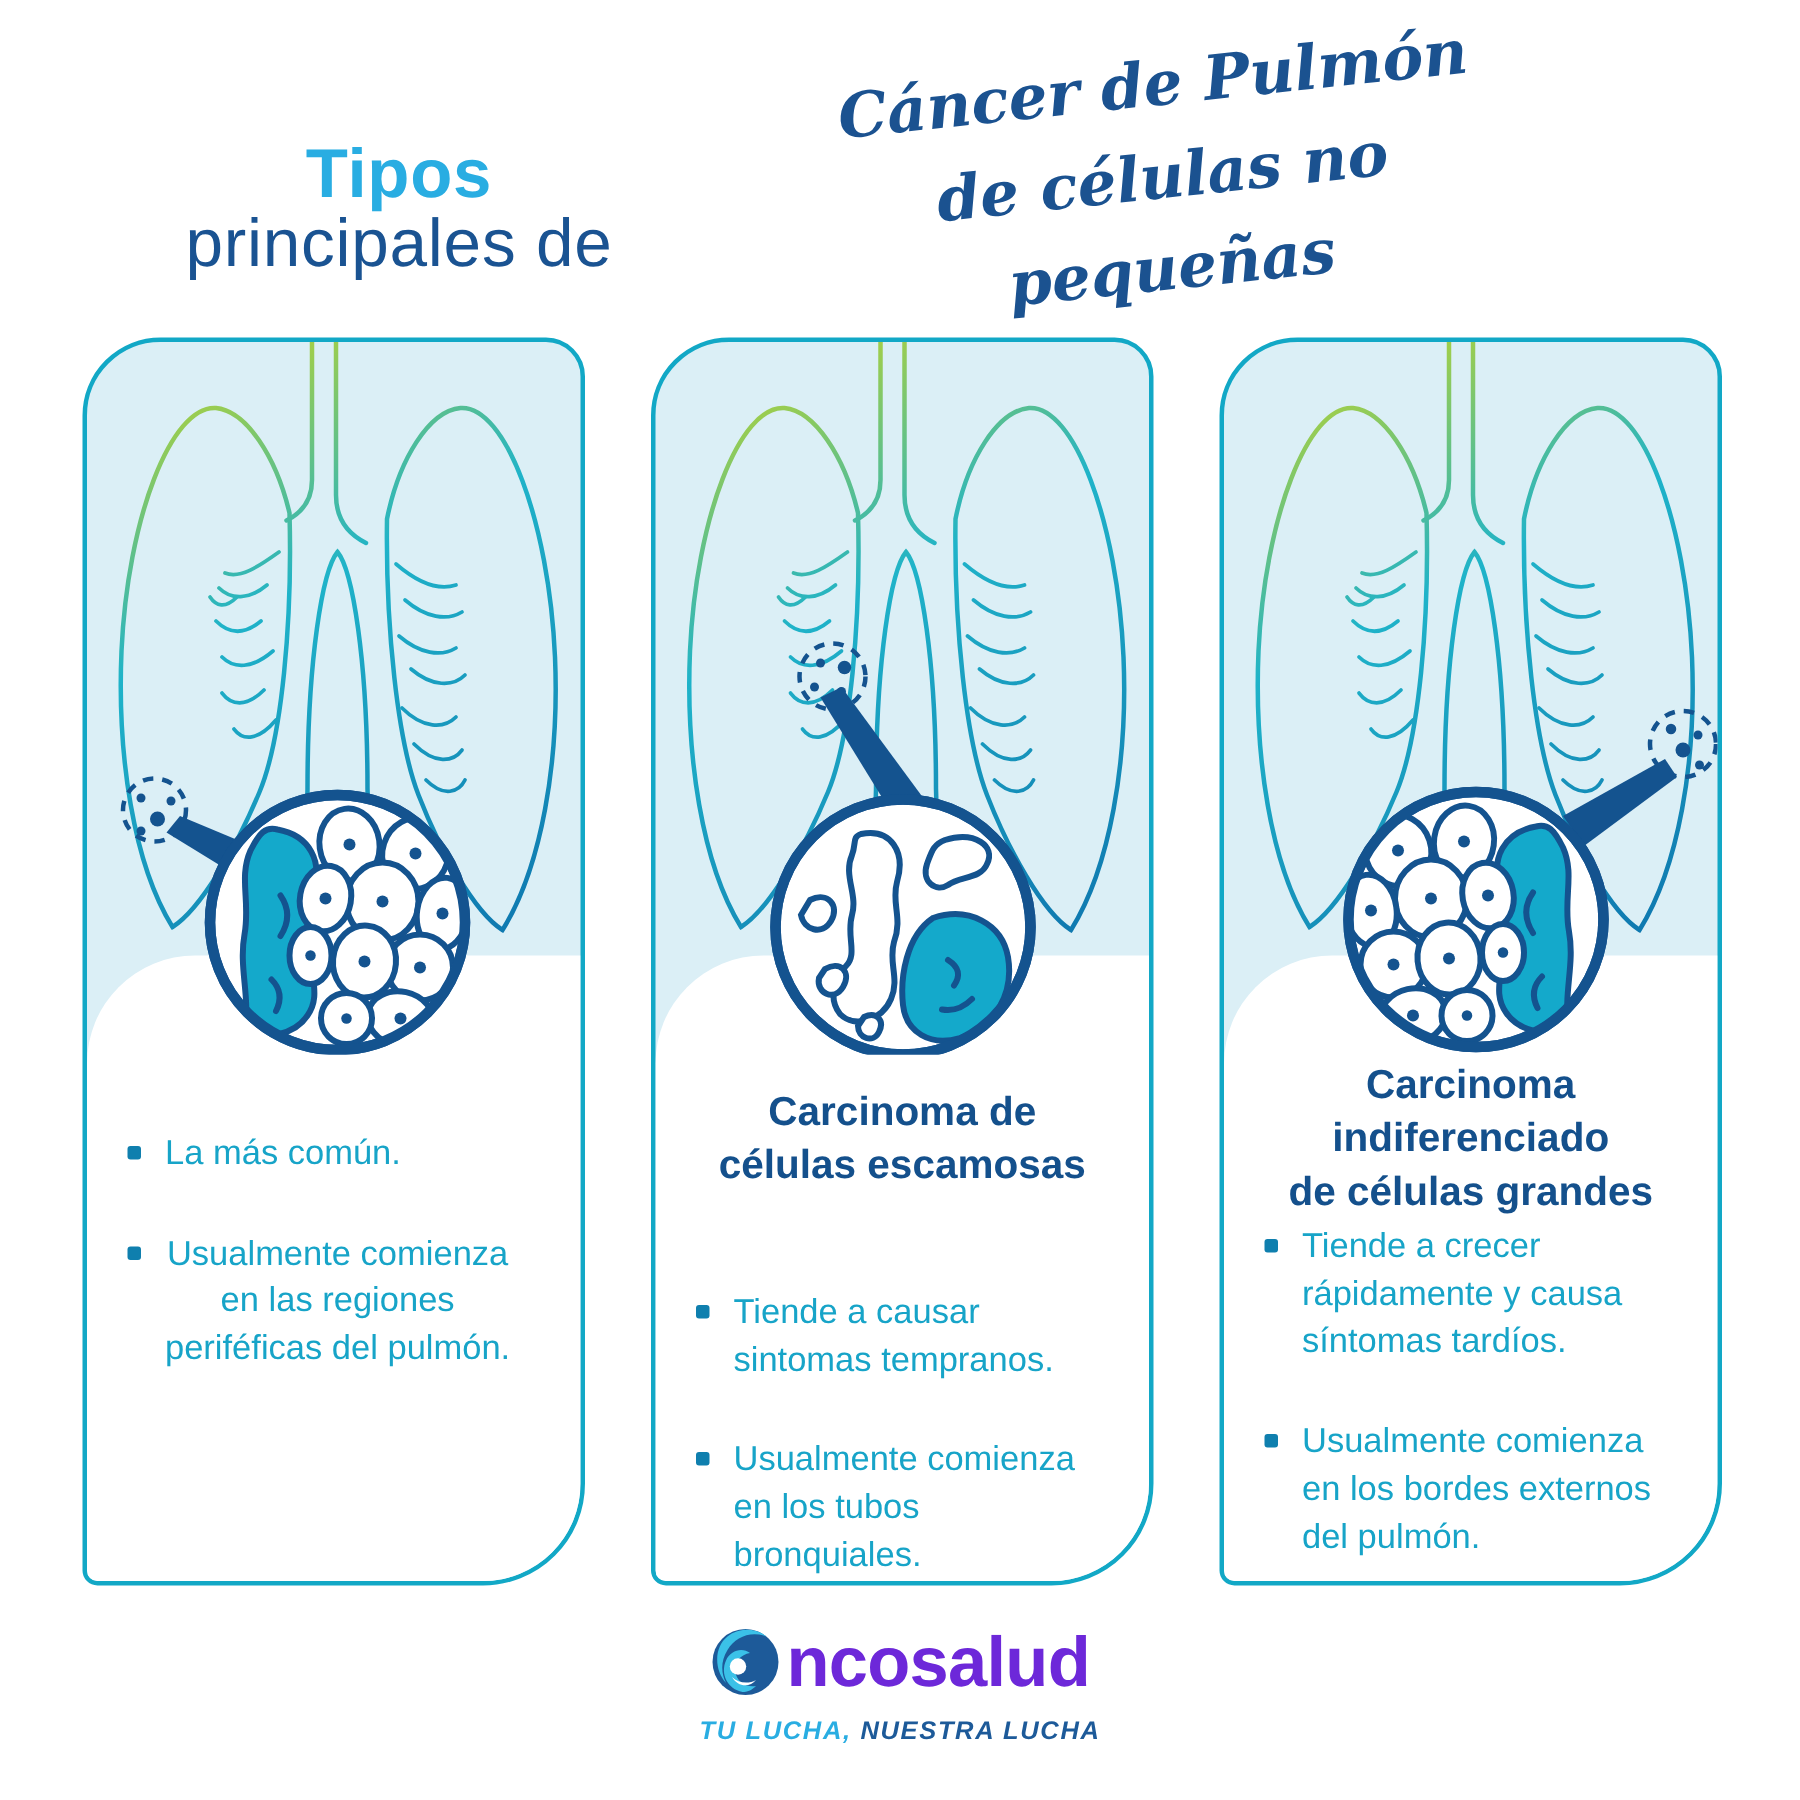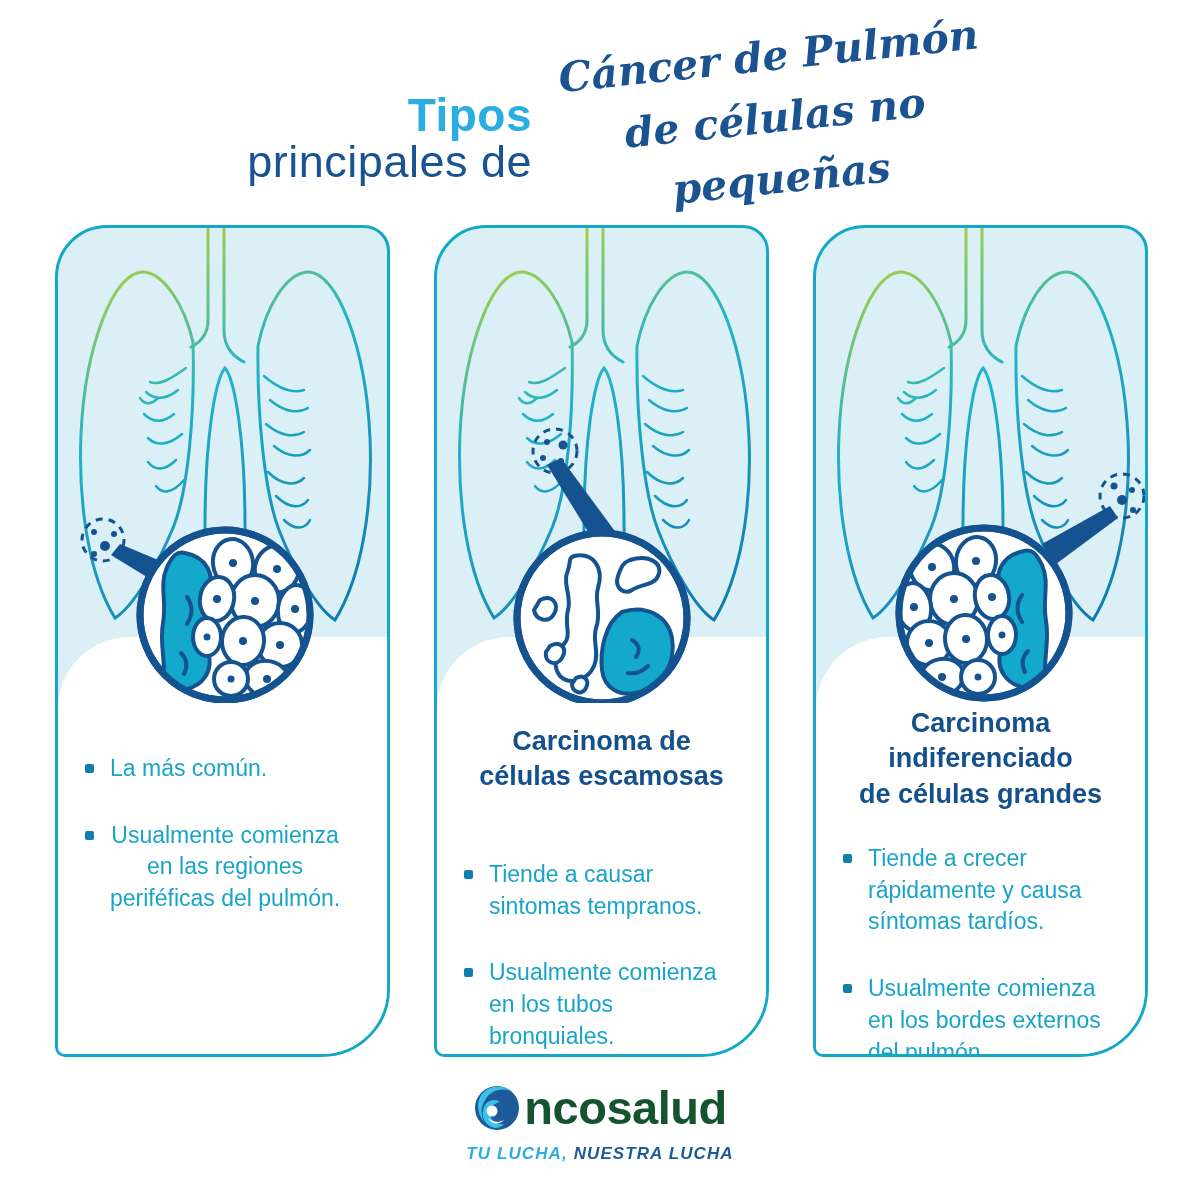--- a/index.html
+++ b/index.html
@@ -1,48 +1,48 @@
 <!DOCTYPE html>
 <html><head>
 <meta charset="utf-8">
 <style>
   html,body{margin:0;padding:0;background:#ffffff;}
   .page{position:relative;width:1200px;height:1200px;background:#ffffff;overflow:hidden;
         font-family:"Liberation Sans", sans-serif;}
 
   
-  .title-left{position:absolute;left:0;top:92px;width:532px;text-align:right;line-height:1.02;}
+  .title-left{position:absolute;left:0;top:92px;width:532px;text-align:center;line-height:1.02;}
   .title-left .t1{font-size:46px;font-weight:800;color:#29ade2;letter-spacing:.5px;}
   .title-left .t2{font-size:45px;font-weight:400;color:#1a5392;letter-spacing:.5px;}
   .title-script{position:absolute;left:540px;top:26px;width:470px;text-align:center;
         transform:rotate(-6deg);font-family:"DejaVu Serif", serif;font-style:italic;font-weight:700;
         color:#1b5290;font-size:41px;line-height:1.5;}
 
   
   .cards{position:absolute;left:55px;top:225px;display:grid;grid-template-columns:repeat(3,335px);gap:44px;}
   .card{position:relative;width:335px;height:832px;box-sizing:border-box;
         border:3px solid #12a8c6;border-radius:52px 26px 68px 10px;background:#dbeff6;overflow:hidden;}
   .card-lower{position:absolute;left:0;right:0;top:409px;bottom:0;background:#ffffff;
         border-top-left-radius:72px;}
   .card-illustration{position:absolute;left:0;top:0;width:335px;height:475px;}
   .card-text{position:absolute;left:0;right:0;top:475px;}
   .card-title{display:flex;align-items:center;justify-content:center;height:112px;margin:0;
         text-align:center;font-size:27px;font-weight:800;color:#14508c;line-height:1.3;white-space:pre-line;}
   .card-bullets{list-style:none;margin:0;padding:0 10px 0 27px;}
   .card:nth-child(1) .card-bullets{margin-top:50px;text-align:center;}
   .card:nth-child(2) .card-bullets{margin-top:44px;}
-  .card:nth-child(3) .card-bullets{margin-top:28px;}
+  .card:nth-child(3) .card-bullets{}
   .card-bullets li{display:flex;gap:16px;margin-bottom:35px;}
   .bullet-sq{flex:0 0 9px;width:9px;height:9px;margin-top:11px;border-radius:2px;background:#0f7fae;}
   .bullet-txt{font-size:23px;color:#17a4c8;line-height:1.38;white-space:pre-line;}
 
   
   .footer{position:absolute;left:0;top:1080px;width:1200px;text-align:center;}
   .brand-row{display:flex;justify-content:center;align-items:center;gap:3px;}
-  .brand-rest{font-size:47px;font-weight:800;color:#14532d;letter-spacing:-.5px;}
+  .brand-rest{font-size:47px;font-weight:800;color:#6d28d9;letter-spacing:-.5px;}
   .tagline{margin-top:9px;font-size:17px;font-weight:800;letter-spacing:1.1px;font-style:italic;}
   .tagline .p1{color:#29ade2;}
   .tagline .p2{color:#1d5a99;}
 </style>
 </head>
 <body>
 
 <svg width="0" height="0" style="position:absolute" aria-hidden="true">
   <defs>
     <linearGradient id="lunggrad" gradientUnits="userSpaceOnUse" x1="60" y1="0" x2="280" y2="430">

